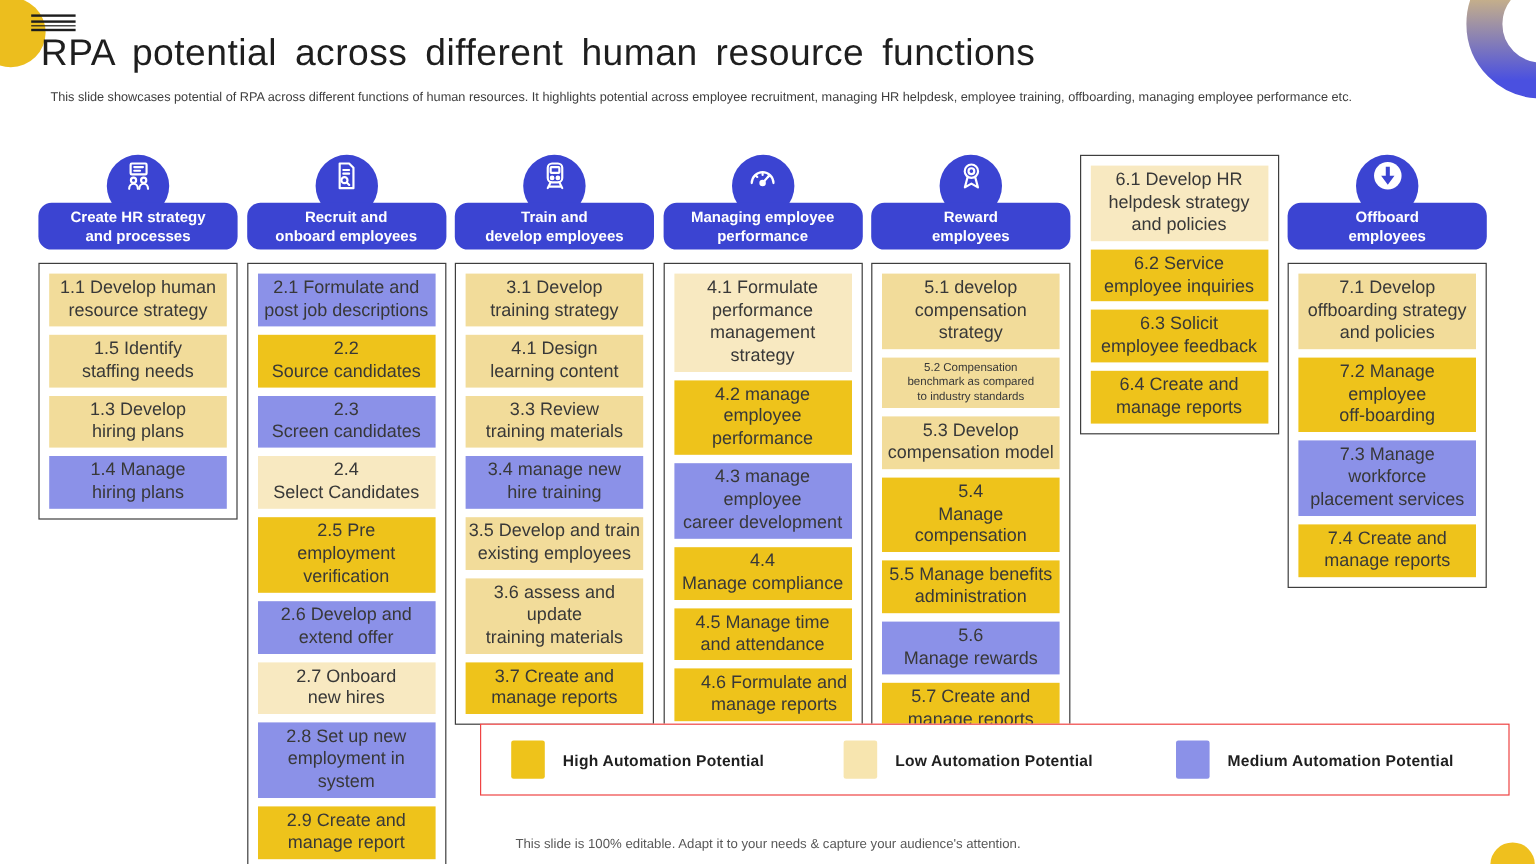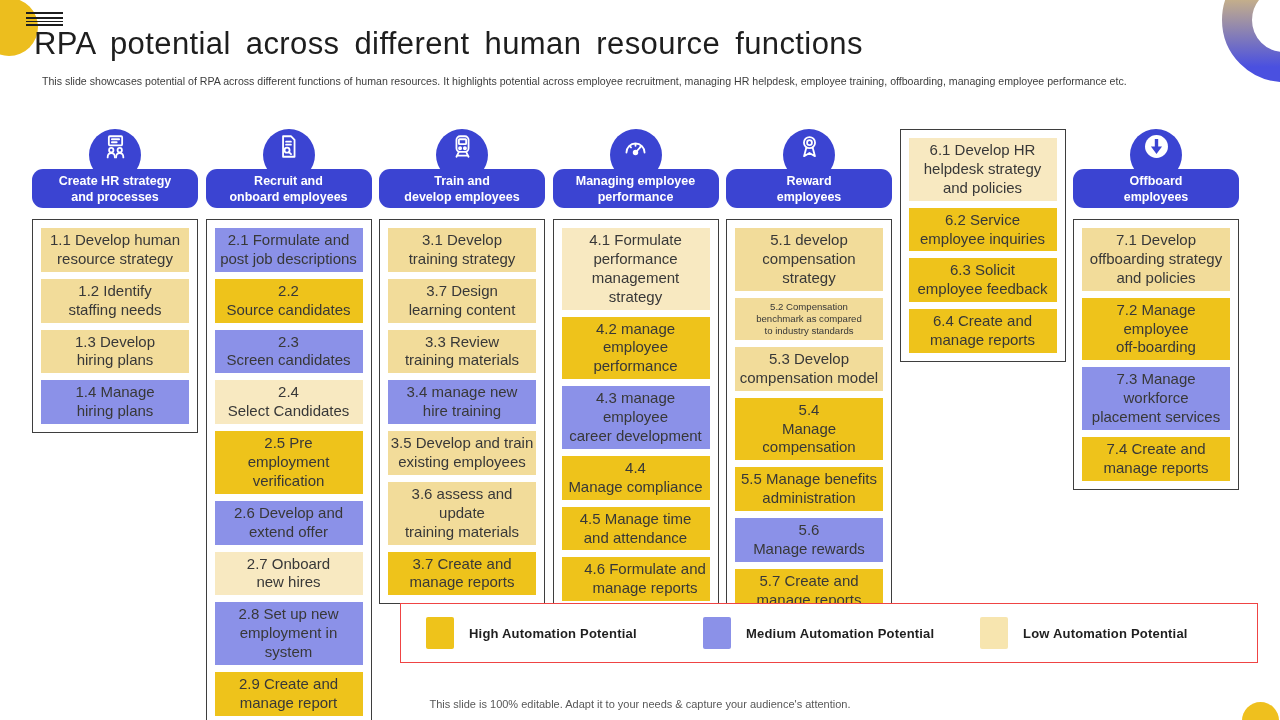--- a/index.html
+++ b/index.html
@@ -90,21 +90,21 @@
               <path d="M5.5 21c0-2.2 1.4-3.5 3-3.5s3 1.3 3 3.5"></path>
               <path d="M12.5 21c0-2.2 1.4-3.5 3-3.5s3 1.3 3 3.5"></path>
             </svg>
           </div>
           <div class="col-title">Create HR strategy
 and processes</div>
         </div>
         <div class="col-box">
           <div class="item" style="background: rgb(242, 220, 154);">1.1 Develop human
 resource strategy</div>
-          <div class="item" style="background: rgb(242, 220, 154);">1.2 Identify
+          <div class="item" style="background: rgb(242, 220, 154);">1.5 Identify
 staffing needs</div>
           <div class="item" style="background: rgb(242, 220, 154);">1.3 Develop
 hiring plans</div>
           <div class="item" style="background: rgb(139, 145, 232);">1.4 Manage
 hiring plans</div>
         </div>
       </div>
       <div class="col">
         <div class="col-header">
           <div class="icon-circle">
@@ -149,21 +149,21 @@
               <circle cx="14" cy="13.5" r="0.9" fill="#fff"></circle>
               <path d="M9 16.5l-2 4M15 16.5l2 4M7.5 19.5h9"></path>
             </svg>
           </div>
           <div class="col-title">Train and
 develop employees</div>
         </div>
         <div class="col-box">
           <div class="item" style="background: rgb(242, 220, 154);">3.1 Develop
 training strategy</div>
-          <div class="item" style="background: rgb(242, 220, 154);">3.7 Design
+          <div class="item" style="background: rgb(242, 220, 154);">4.1 Design
 learning content</div>
           <div class="item" style="background: rgb(242, 220, 154);">3.3 Review
 training materials</div>
           <div class="item" style="background: rgb(139, 145, 232);">3.4 manage new
 hire training</div>
           <div class="item" style="background: rgb(242, 220, 154);">3.5 Develop and train
 existing employees</div>
           <div class="item" style="background: rgb(242, 220, 154);">3.6 assess and update
 training materials</div>
           <div class="item" style="background: rgb(238, 195, 27);">3.7 Create and
@@ -266,23 +266,23 @@
         </div>
       </div>
     </div>
 
   <div class="legend" id="legend">
       <div class="legend-group">
         <div class="legend-swatch" style="background: rgb(238, 195, 27);"></div>
         <div class="legend-label">High Automation Potential</div>
       </div>
       <div class="legend-group">
+        <div class="legend-swatch" style="background: rgb(247, 229, 175);"></div>
+        <div class="legend-label">Low Automation Potential</div>
+      </div>
+      <div class="legend-group">
         <div class="legend-swatch" style="background: rgb(139, 145, 232);"></div>
         <div class="legend-label">Medium Automation Potential</div>
       </div>
-      <div class="legend-group">
-        <div class="legend-swatch" style="background: rgb(247, 229, 175);"></div>
-        <div class="legend-label">Low Automation Potential</div>
-      </div>
     </div>
 
   <div class="footer">This slide is 100% editable. Adapt it to your needs &amp; capture your audience's attention.</div>
 </div>
 
 </body></html>

